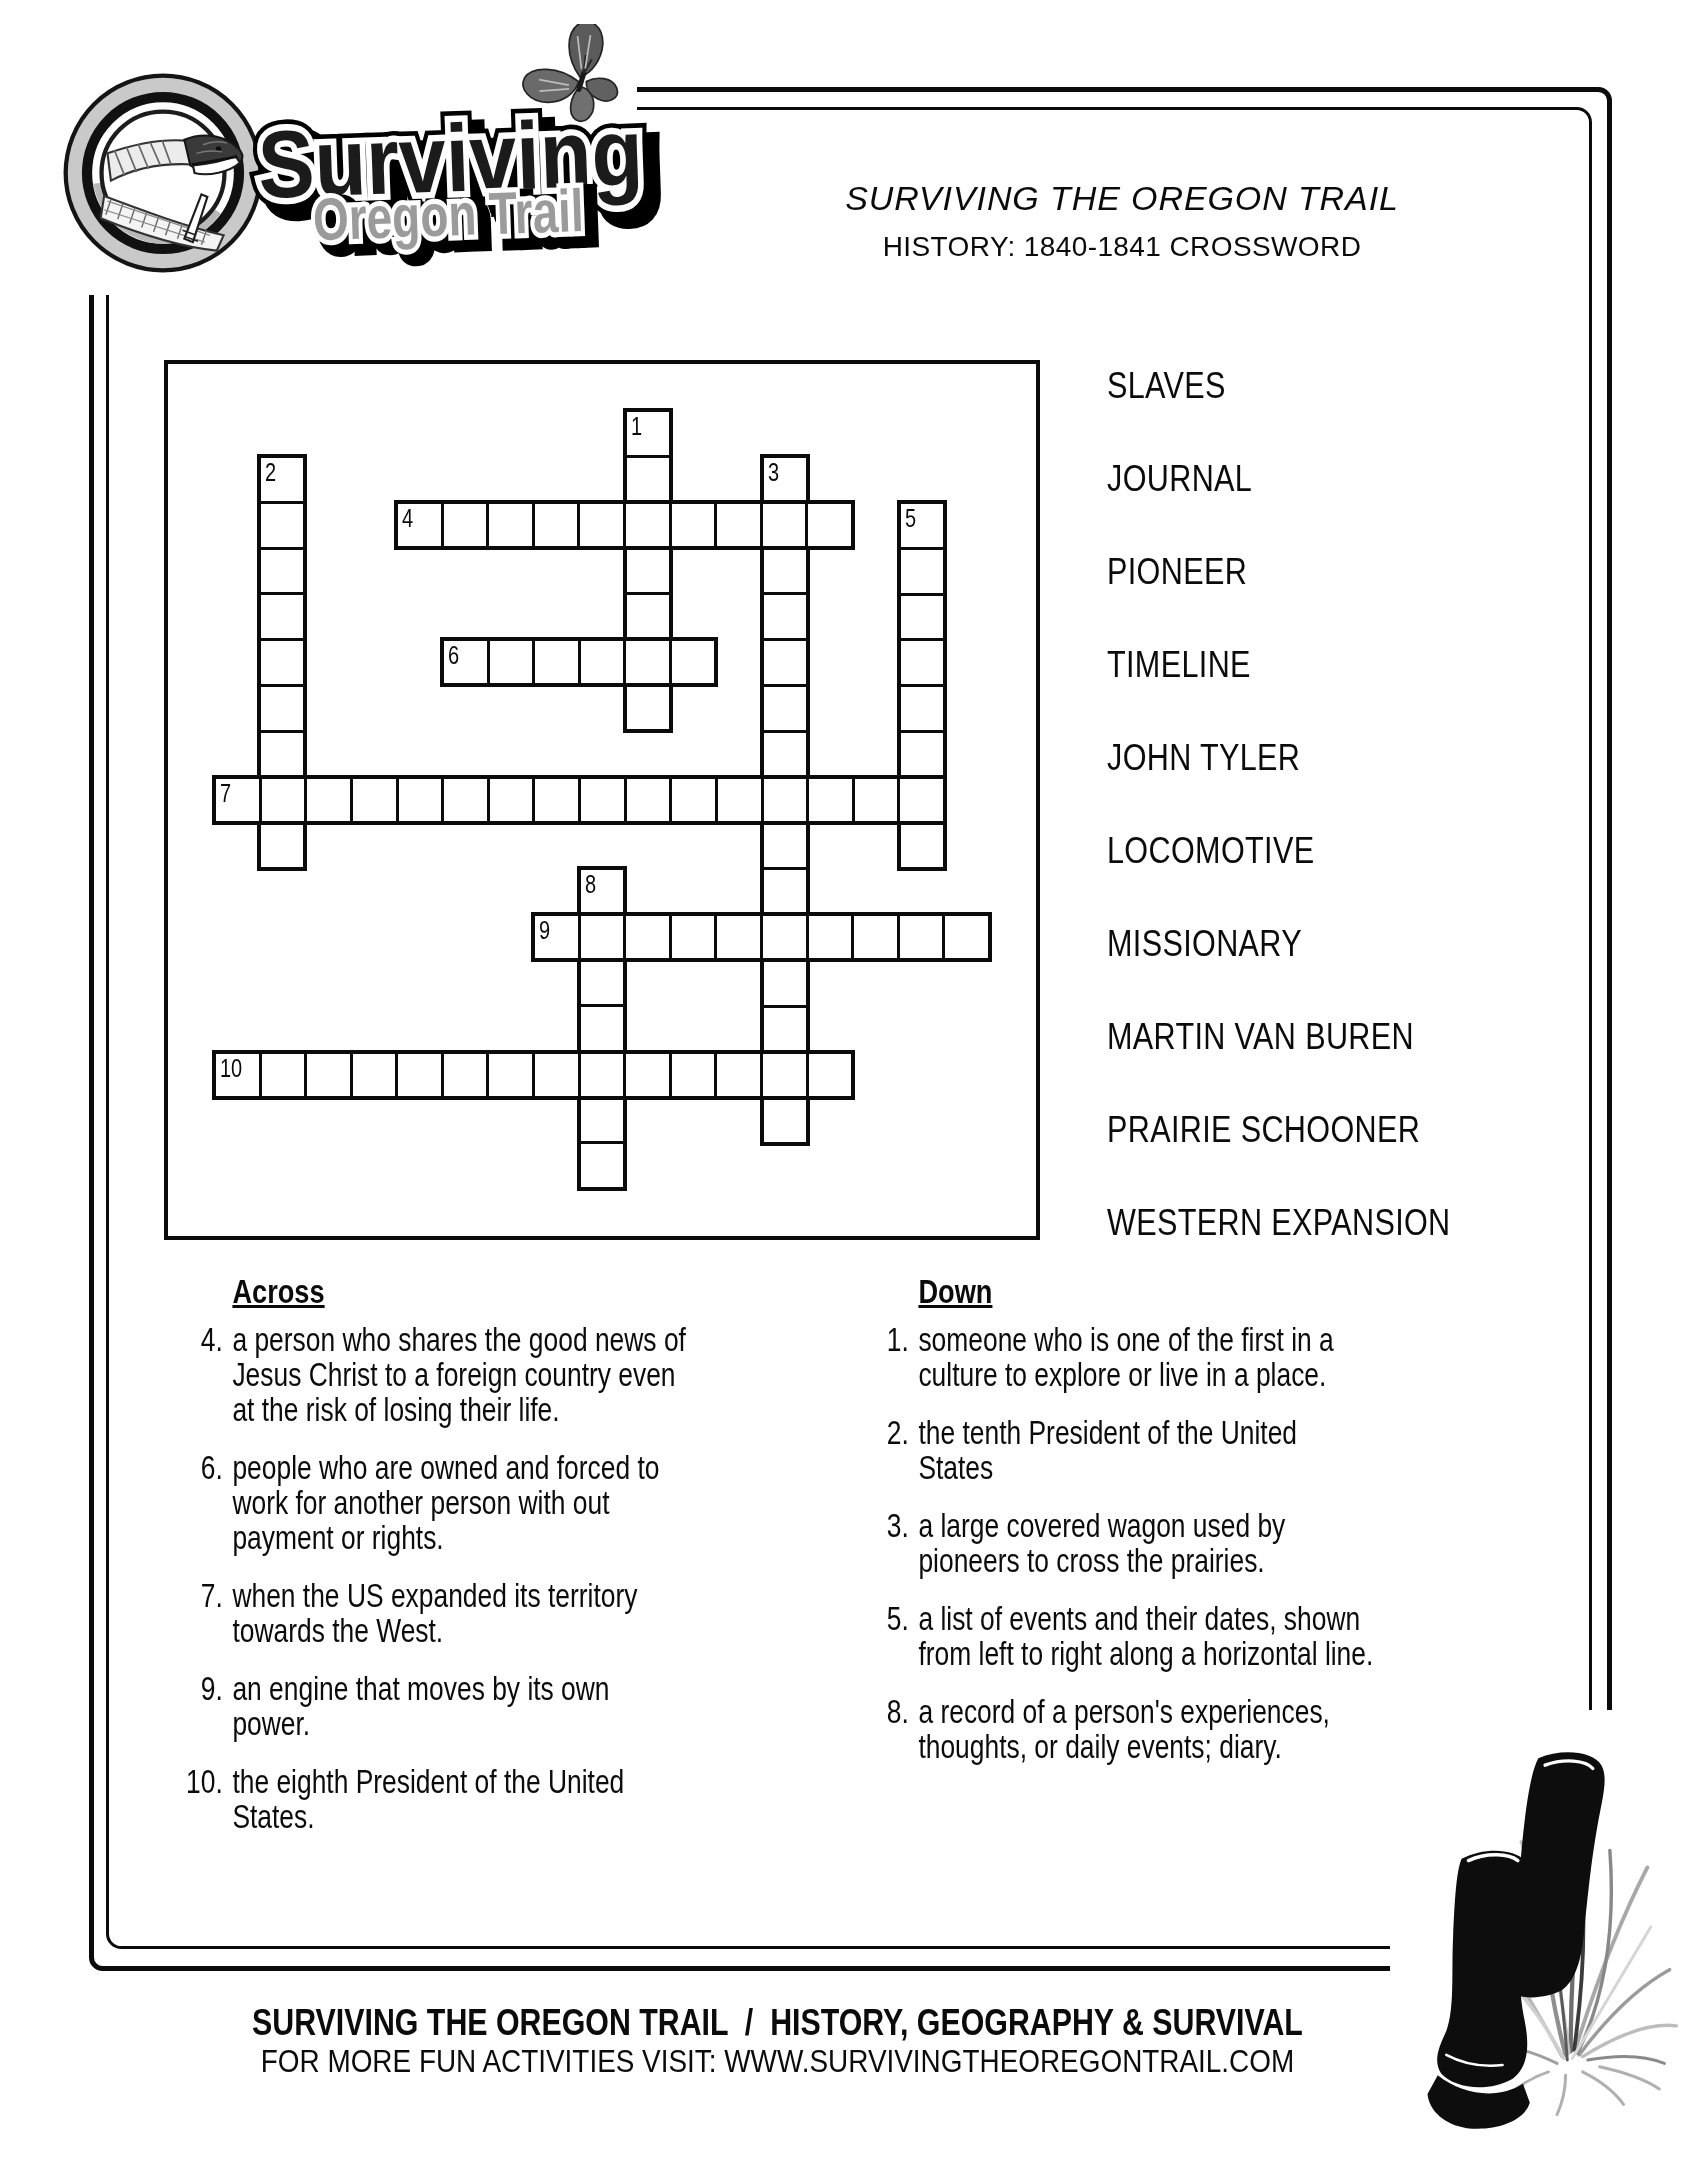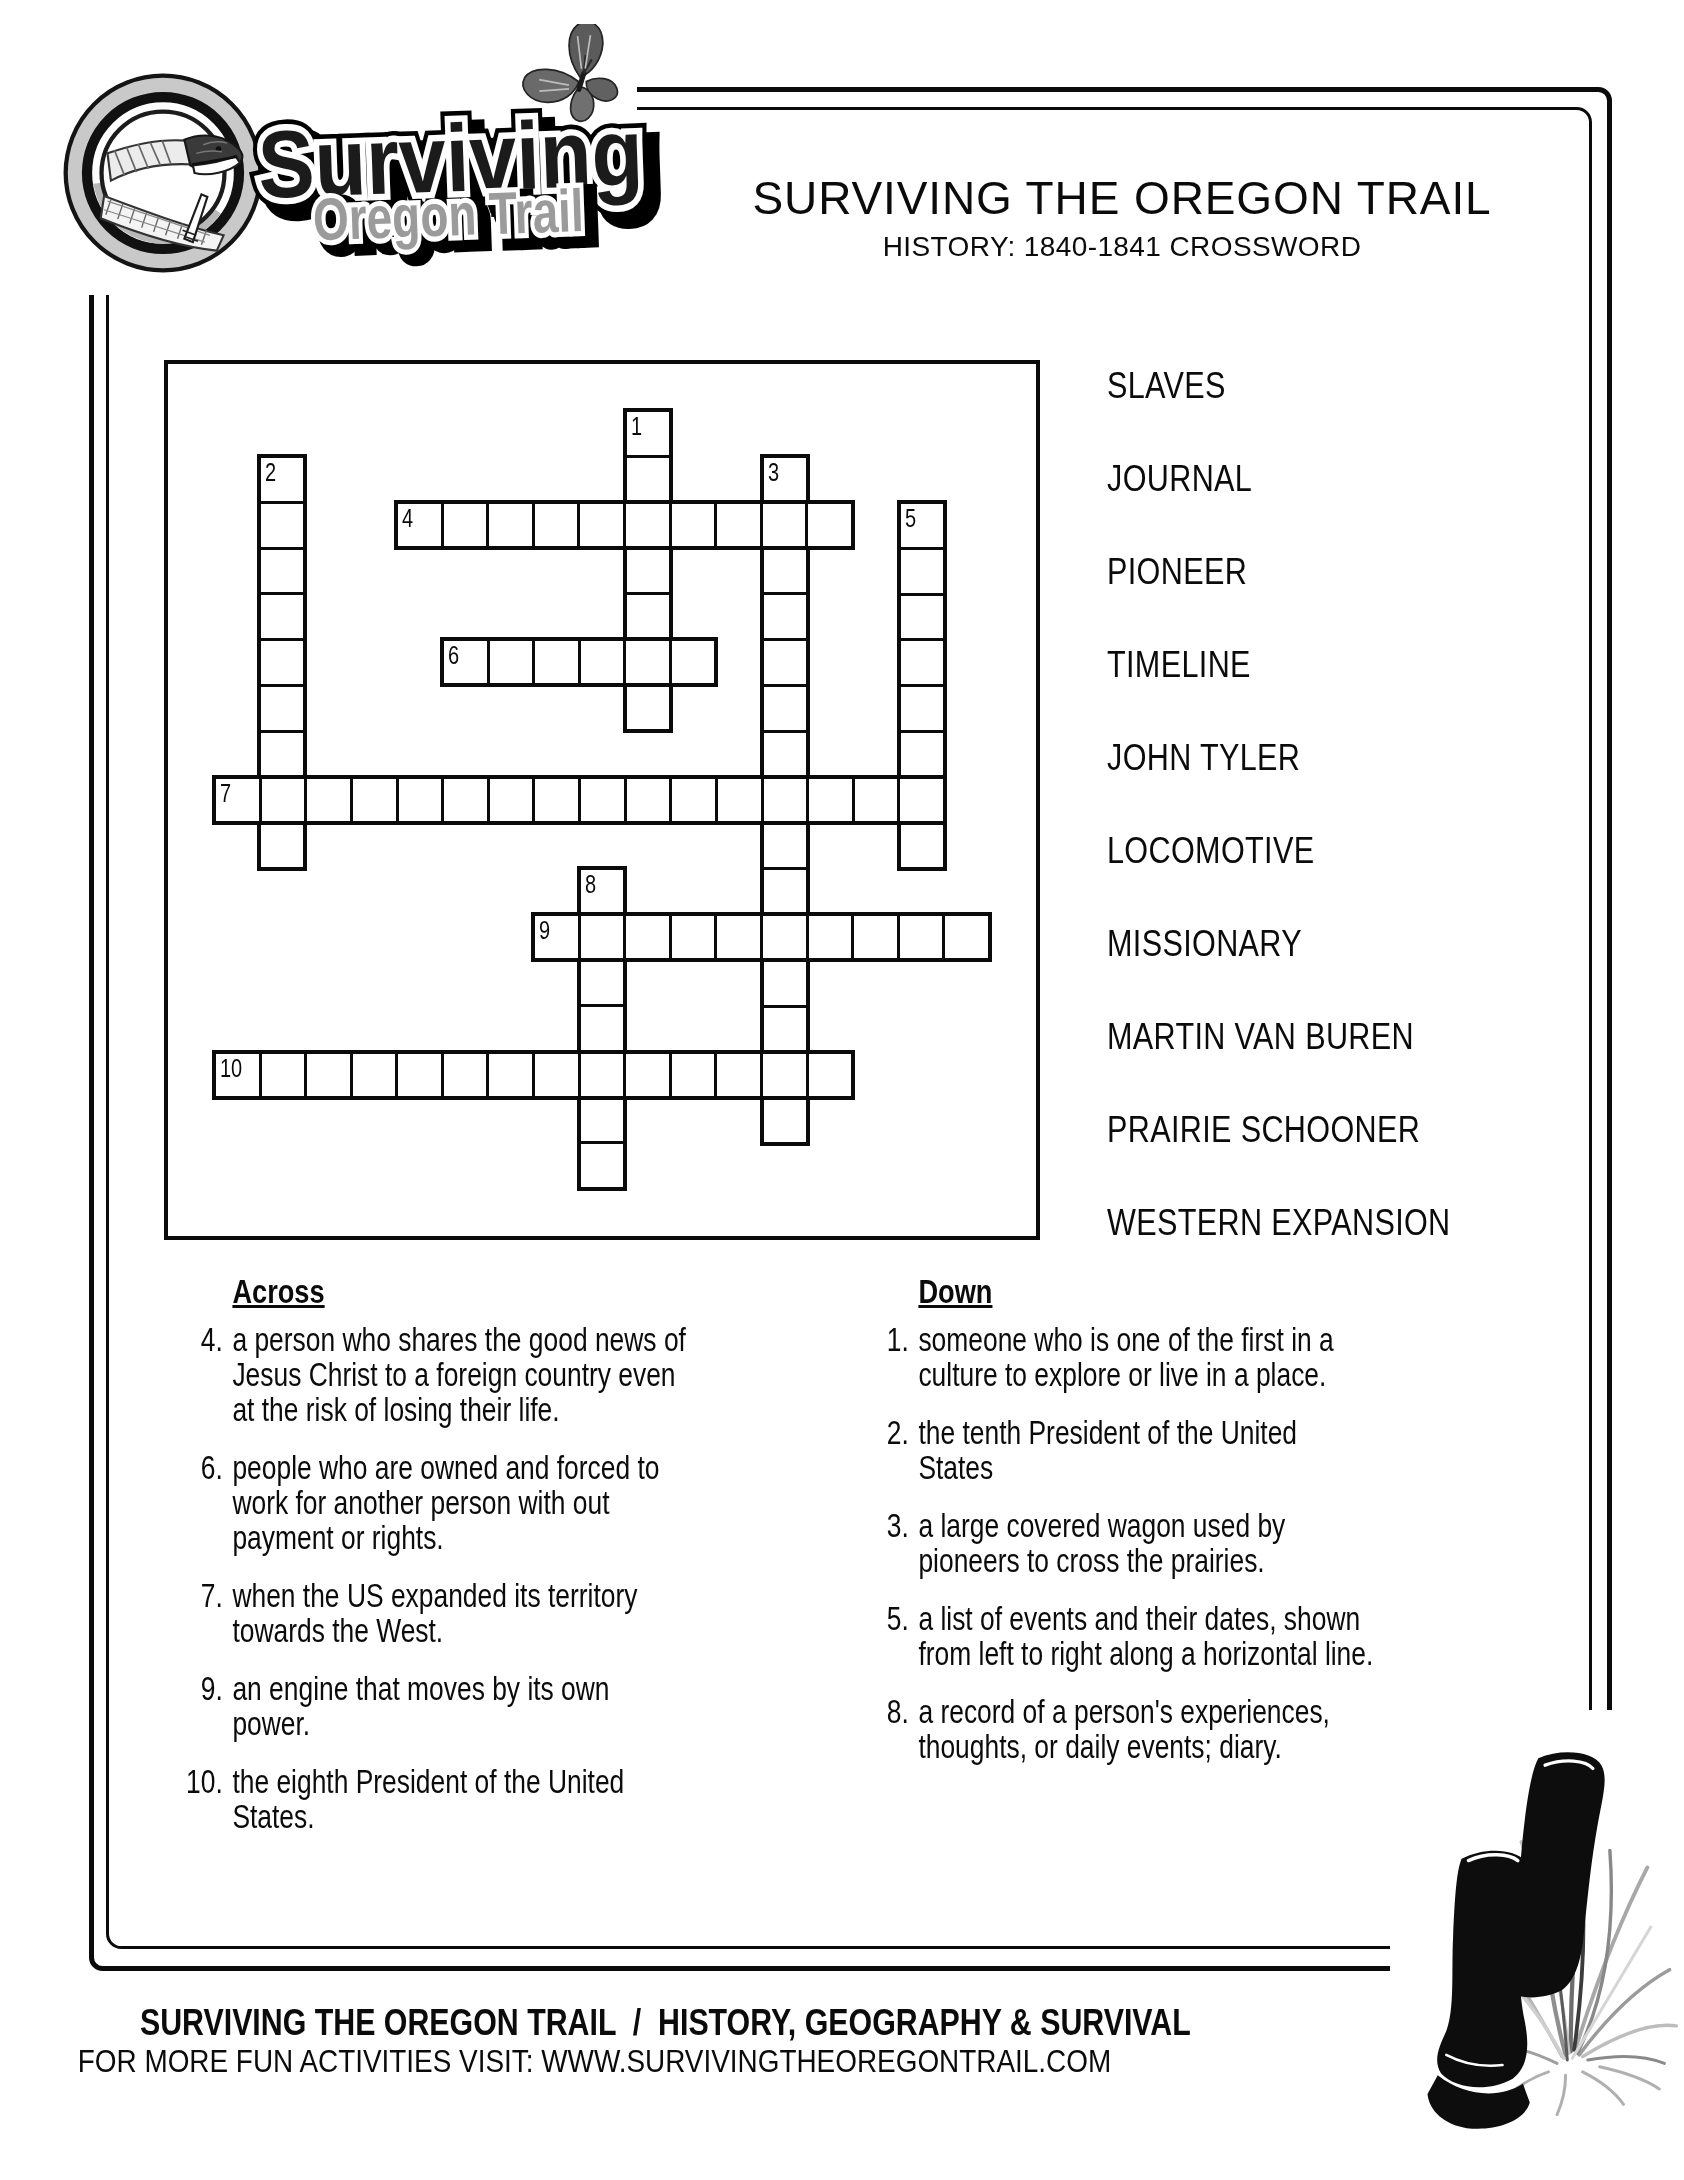--- a/index.html
+++ b/index.html
@@ -11,21 +11,21 @@
   .frame-outer{position:absolute;left:89px;top:87px;width:1513px;height:1874px;
     border:5.1px solid #0b0b0b;border-radius:13.6px;z-index:1;}
   .frame-inner{position:absolute;left:106px;top:107px;width:1480px;height:1836px;
     border:3.4px solid #0b0b0b;border-radius:15.3px;z-index:1;}
   .mask{position:absolute;background:#fff;z-index:2;}
   .mask-logo{left:0;top:0;width:637px;height:295px;}
   .mask-boots{left:1390px;top:1710px;width:295px;height:470px;}
   .art{position:absolute;z-index:3;}
   
   .title-block{position:absolute;left:730px;top:175px;width:784px;text-align:center;z-index:4;}
-  .title-main{font-size:46px;line-height:46px;letter-spacing:0.9px;white-space:nowrap;}
+  .title-main{font-size:34px;line-height:46px;letter-spacing:0.9px;white-space:nowrap;font-style:italic;}
   .title-sub{font-size:28px;line-height:36px;margin-top:7.7px;letter-spacing:0.4px;white-space:nowrap;}
   
   .grid{position:absolute;left:164px;top:360px;width:876px;height:880px;z-index:4;}
   .grid-border{position:absolute;left:0;top:0;width:876px;height:880px;
     border:4.3px solid #0b0b0b;box-sizing:border-box;}
   .word{position:absolute;display:flex;border:4.3px solid #0b0b0b;background:#fff;box-sizing:border-box;}
   .word.across{flex-direction:row;}
   .word.down{flex-direction:column;}
   .word.across>.cell{flex:1;border-right:3.4px solid #0b0b0b;}
   .word.across>.cell:last-child{border-right:none;}
@@ -41,21 +41,21 @@
   
   .clues{position:absolute;z-index:4;transform:scaleX(.8);transform-origin:0 0;}
   .clues-across{left:166px;top:1273px;width:818px;}
   .clues-down{left:852px;top:1273px;width:835px;}
   .clue-heading{font-size:34px;line-height:37px;font-weight:bold;text-decoration:underline;
     margin:0 0 12px 83px;}
   .clue{display:grid;grid-template-columns:71px 1fr;column-gap:12px;margin-bottom:23px;}
   .clue .num{text-align:right;font-size:33px;line-height:35px;}
   .clue .txt{font-size:33px;line-height:35px;white-space:pre-line;}
   
-  .footer{position:absolute;left:0;top:2003px;width:1555px;text-align:left;z-index:4;}
+  .footer{position:absolute;left:0;top:2003px;width:1555px;text-align:center;z-index:4;}
   .footer-line1{font-size:37px;line-height:39px;font-weight:bold;white-space:pre;
     transform:scaleX(.82);transform-origin:50% 0;}
   .footer-line2{font-size:31px;line-height:34px;margin-top:3.4px;white-space:pre;
     transform:scaleX(.9);transform-origin:50% 0;}
 </style>
 </head>
 <body>
 
 <div class="page">
 

